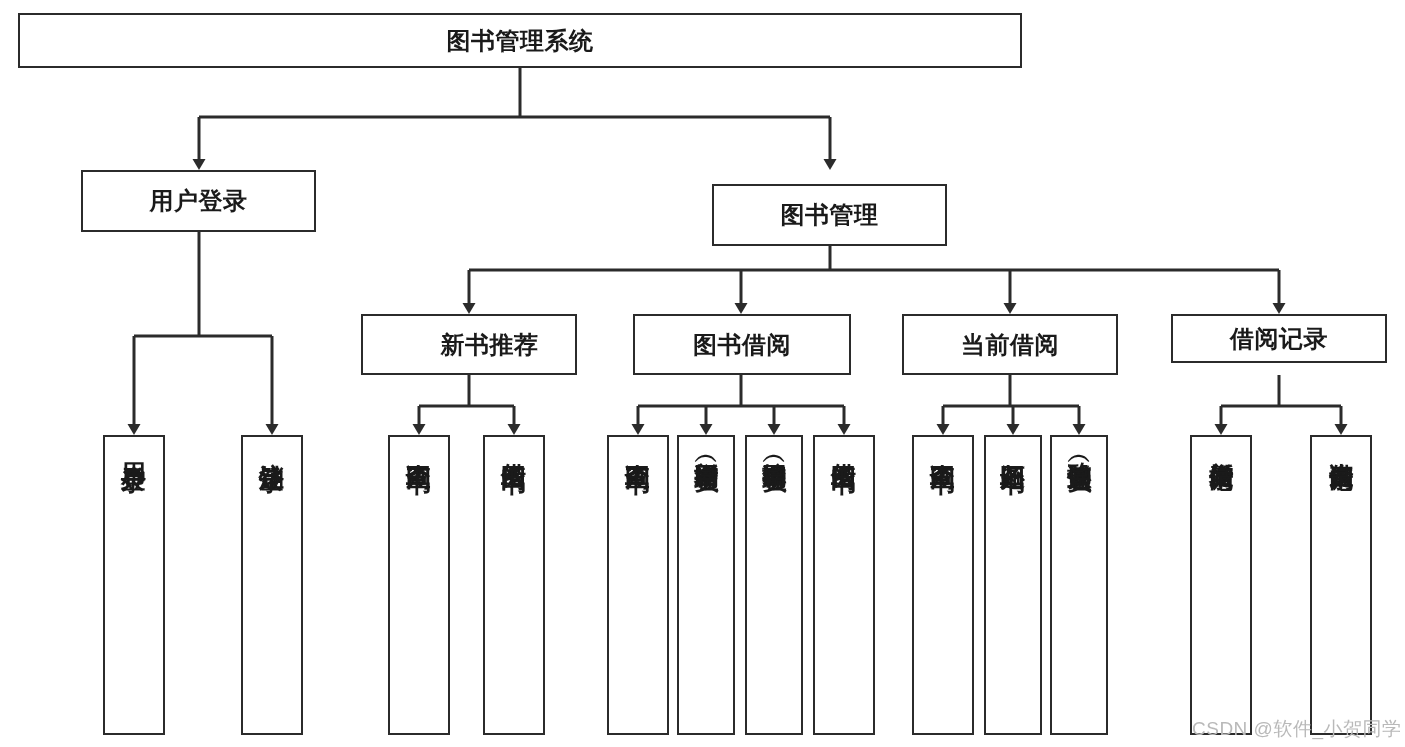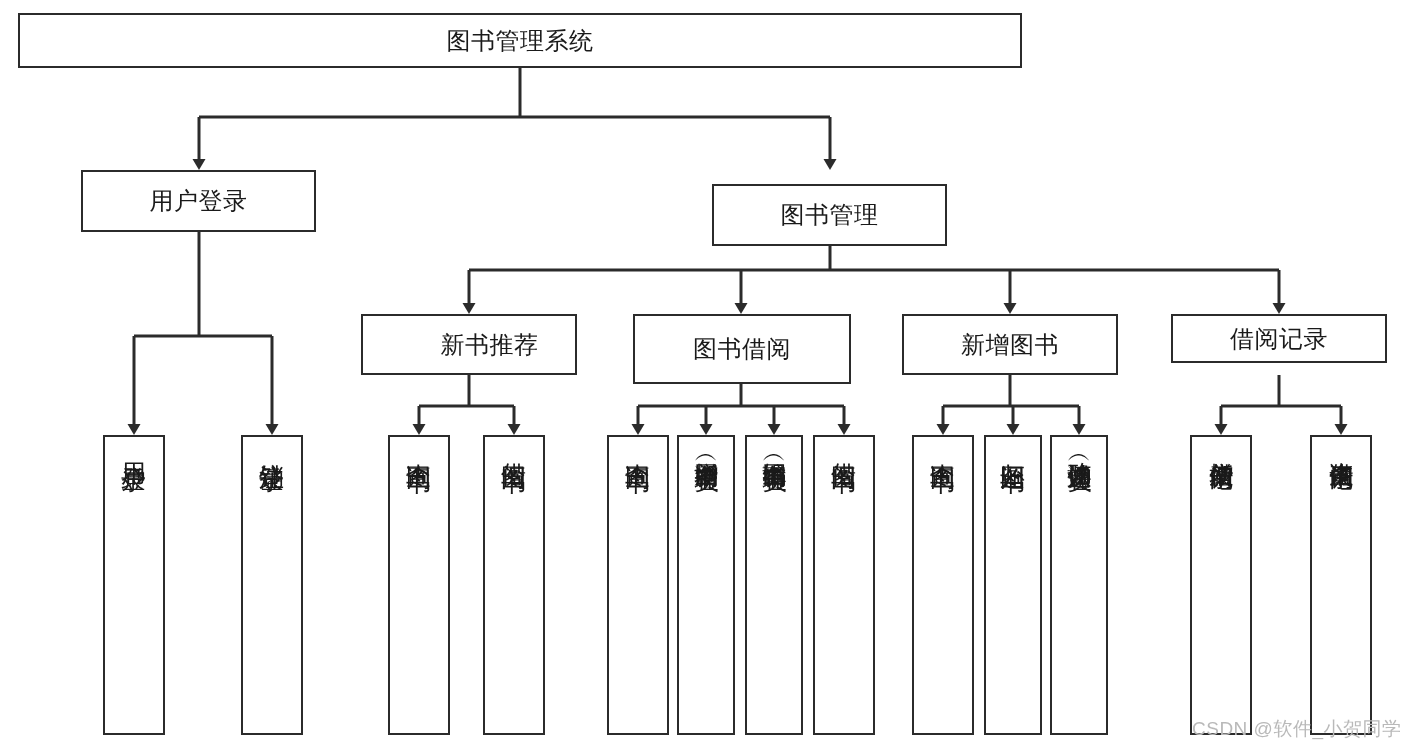--- a/index.html
+++ b/index.html
@@ -27,20 +27,21 @@
   }
   .node {
     position: absolute;
     box-sizing: border-box;
     background: #ffffff;
     border: 2.5px solid #2b2b2b;
     display: flex;
     align-items: center;
     justify-content: center;
     color: #1a1a1a;
+    font-weight: bold;
   }
   .node .label {
     display: block;
     text-align: center;
     line-height: 1.05;
   }
   
   .node.horiz .label {
     font-size: 24px;
     letter-spacing: 0.5px;
@@ -146,25 +147,25 @@
   <div class="node horiz" style="left: 81px; top: 170px; width: 235px; height: 62px;">
     <span class="label">用户登录</span>
   </div>
   <div class="node horiz" style="left: 712px; top: 170px; width: 235px; height: 62px; margin-top: 14px;">
     <span class="label">图书管理</span>
   </div>
 
   <div class="node horiz" style="left: 361px; top: 314px; width: 216px; height: 61px; padding-left: 41px;">
     <span class="label">新书推荐</span>
   </div>
-  <div class="node horiz" style="left: 633px; top: 314px; width: 218px; height: 70px;">
+  <div class="node horiz" style="left: 633px; top: 314px; width: 218px; height: 61px;">
     <span class="label">图书借阅</span>
   </div>
   <div class="node horiz" style="left: 902px; top: 314px; width: 216px; height: 61px;">
-    <span class="label">新增图书</span>
+    <span class="label">当前借阅</span>
   </div>
   <div class="node horiz" style="left: 1171px; top: 314px; width: 216px; height: 49px;">
     <span class="label">借阅记录</span>
   </div>
 
   <div class="node leaf" style="left: 103px; top: 435px; width: 62px; height: 300px;">
     <span class="label">用户登录</span>
   </div>
   <div class="node leaf" style="left: 241px; top: 435px; width: 62px; height: 300px;">
     <span class="label">注销登录</span>

